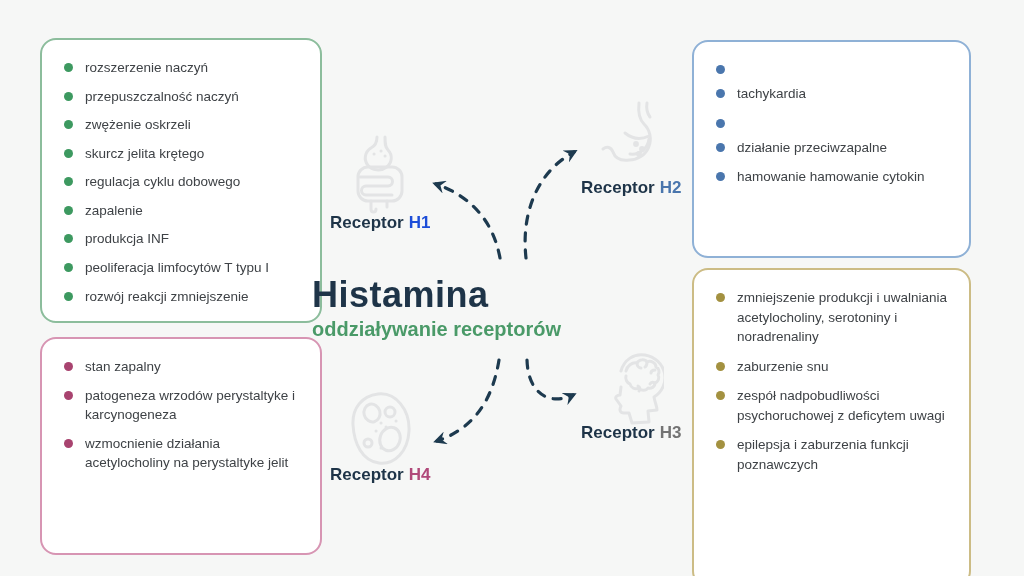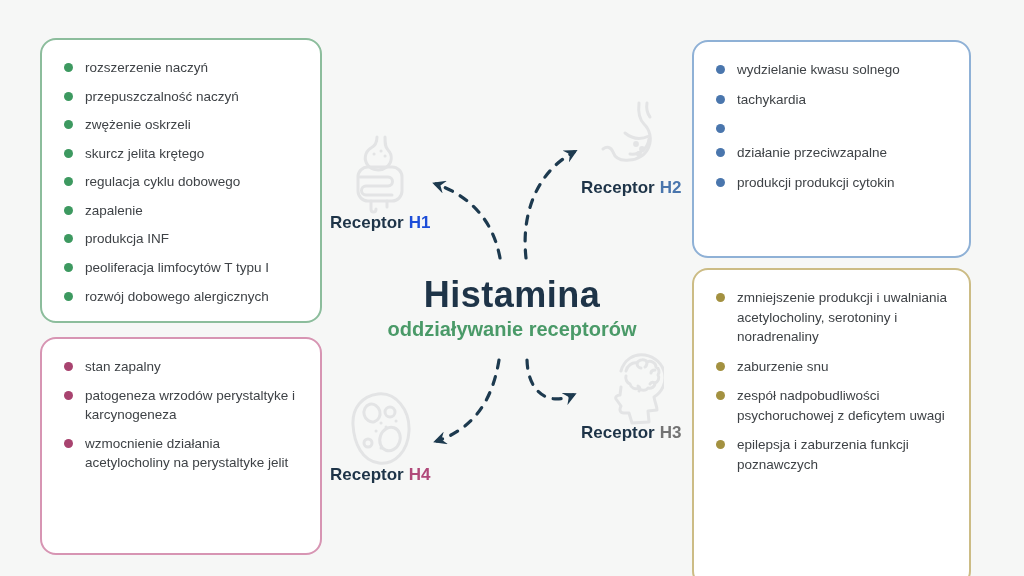--- a/index.html
+++ b/index.html
@@ -25,21 +25,21 @@
   .card-h2 ul.blist li,.card-h3 ul.blist li{margin-bottom:10px;}
   .dot{
     width:9px;height:9px;border-radius:50%;flex-shrink:0;
     margin:5px 12px 0 0;
   }
   .dot-green{background:#3d9960;}
   .dot-blue{background:#4a76ad;}
   .dot-pink{background:#a8436f;}
   .dot-gold{background:#a39140;}
   .center-title{
-    position:absolute;left:312px;top:274px;width:400px;text-align:center;
+    position:absolute;left:312px;top:274px;width:400px;text-align:left;
   }
   .center-title .t1{
     font-size:36px;font-weight:bold;color:#1e3448;letter-spacing:.5px;
   }
   .center-title .t2{
     font-size:20px;font-weight:bold;color:#4a9a68;margin-top:2px;
   }
   .rlabel{
     position:absolute;font-size:17px;font-weight:bold;color:#1e3448;
     white-space:nowrap;
@@ -92,45 +92,44 @@
     <li>
         <span class="dot dot-green"></span>
         <span>produkcja INF</span>
       </li>
     <li>
         <span class="dot dot-green"></span>
         <span>peoliferacja limfocytów T typu I</span>
       </li>
     <li>
         <span class="dot dot-green"></span>
-        <span>rozwój dobowego alergicznych</span>
+        <span>rozwój reakcji zmniejszenie</span>
       </li>
   </ul>
 </div>
 
 <div class="card card-h2">
   <ul class="blist">
     <li>
         <span class="dot dot-blue"></span>
-        <span>wydzielanie kwasu solnego</span>
       </li>
     <li>
         <span class="dot dot-blue"></span>
         <span>tachykardia</span>
       </li>
     <li>
         <span class="dot dot-blue"></span>
       </li>
     <li>
         <span class="dot dot-blue"></span>
         <span>działanie przeciwzapalne</span>
       </li>
     <li>
         <span class="dot dot-blue"></span>
-        <span>produkcji produkcji cytokin</span>
+        <span>hamowanie hamowanie cytokin</span>
       </li>
   </ul>
 </div>
 
 <div class="card card-h4">
   <ul class="blist">
     <li>
         <span class="dot dot-pink"></span>
         <span>stan zapalny</span>
       </li>

